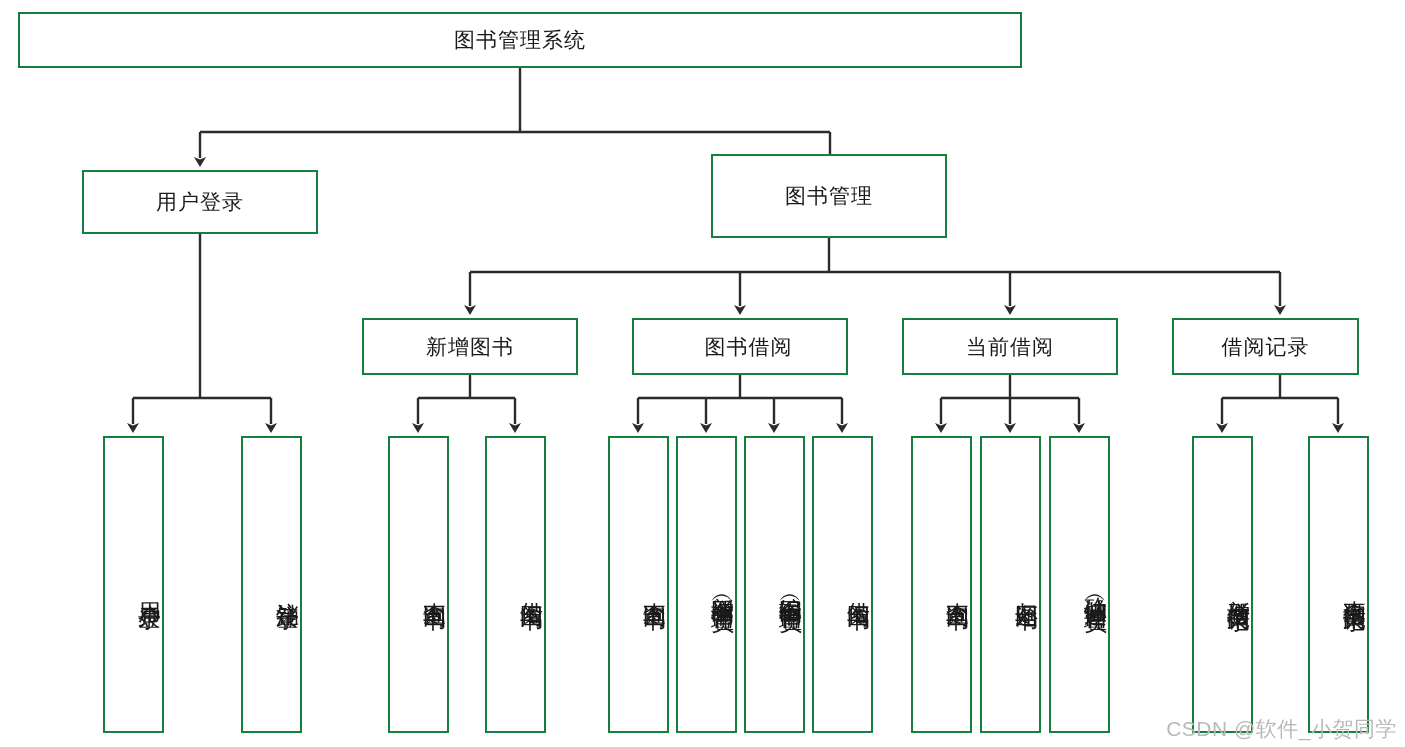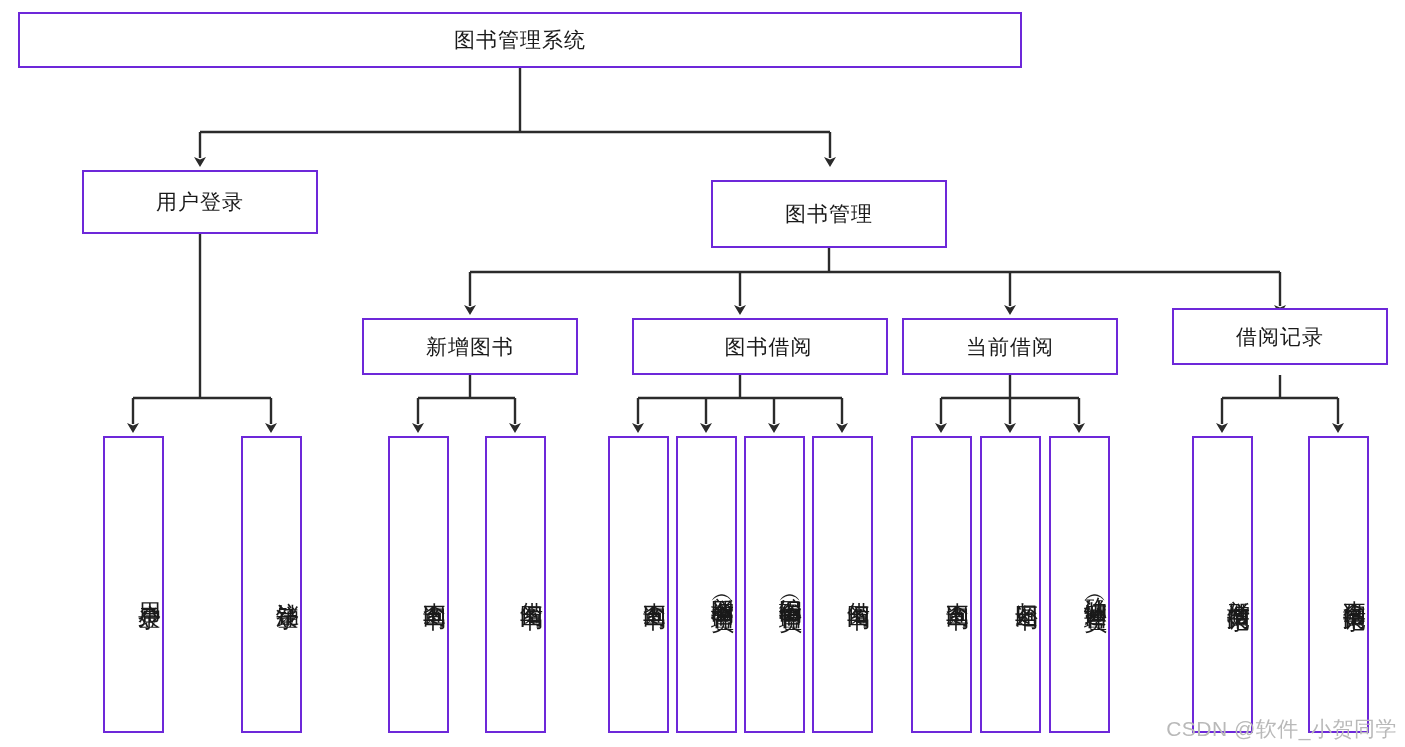--- a/index.html
+++ b/index.html
@@ -22,21 +22,21 @@
     left: 0;
     top: 0;
     width: 1405px;
     height: 747px;
     pointer-events: none;
   }
   .node {
     position: absolute;
     box-sizing: border-box;
     background: #ffffff;
-    border: 2px solid #6d28d9;
+    border: 2px solid #15803d;
     display: flex;
     align-items: center;
     justify-content: center;
     color: #1a1a1a;
   }
   .node-h {
     font-size: 21px;
     letter-spacing: 1px;
     white-space: nowrap;
   }
@@ -121,34 +121,34 @@
     </g>
   </svg>
 
   <div class="node node-h" style="left:18px; top:12px; width:1004px; height:56px;">
     <span>图书管理系统</span>
   </div>
 
   <div class="node node-h" style="left:82px; top:170px; width:236px; height:64px;">
     <span>用户登录</span>
   </div>
-  <div class="node node-h" style="left:711px; top:180px; width:236px; height:68px;">
+  <div class="node node-h" style="left:711px; top:154px; width:236px; height:84px;">
     <span>图书管理</span>
   </div>
 
   <div class="node node-h" style="left:362px; top:318px; width:216px; height:57px;">
     <span>新增图书</span>
   </div>
-  <div class="node node-h" style="left:632px; top:318px; width:256px; height:57px;padding-left:17px;">
+  <div class="node node-h" style="left:632px; top:318px; width:216px; height:57px;padding-left:17px;">
     <span>图书借阅</span>
   </div>
   <div class="node node-h" style="left:902px; top:318px; width:216px; height:57px;">
     <span>当前借阅</span>
   </div>
-  <div class="node node-h" style="left:1172px; top:308px; width:216px; height:57px;">
+  <div class="node node-h" style="left:1172px; top:318px; width:187px; height:57px;">
     <span>借阅记录</span>
   </div>
 
   <div class="node node-v" style="left:103px; top:436px; width:61px; height:297px;">
     <span>用户登录</span>
   </div>
   <div class="node node-v" style="left:241px; top:436px; width:61px; height:297px;">
     <span>注销登录</span>
   </div>
 

